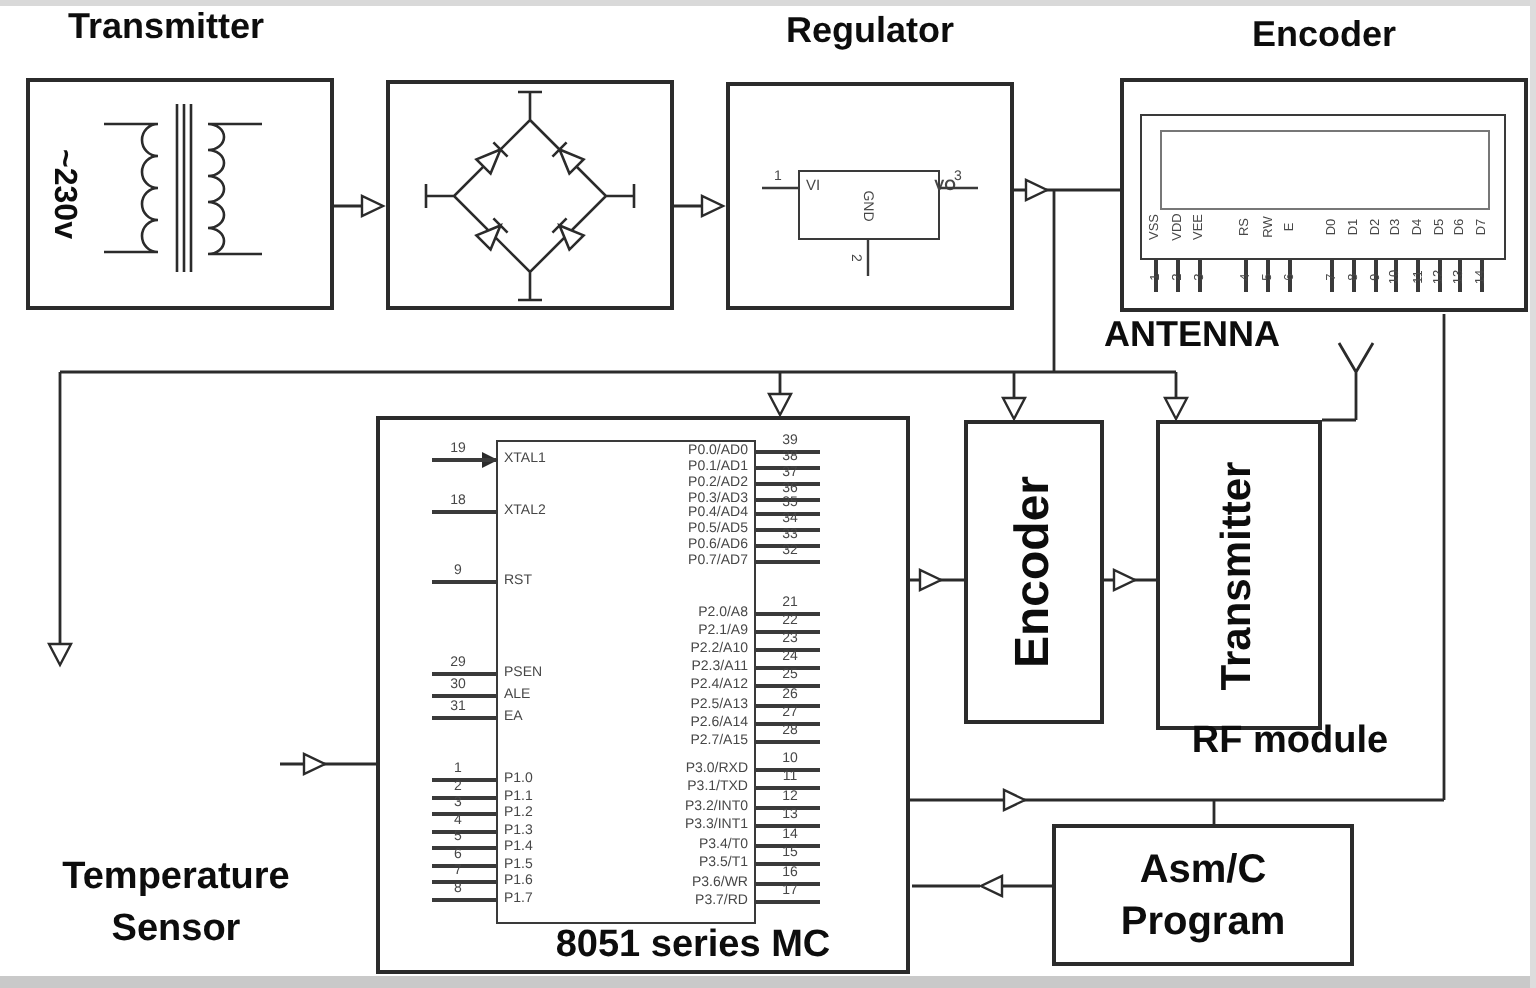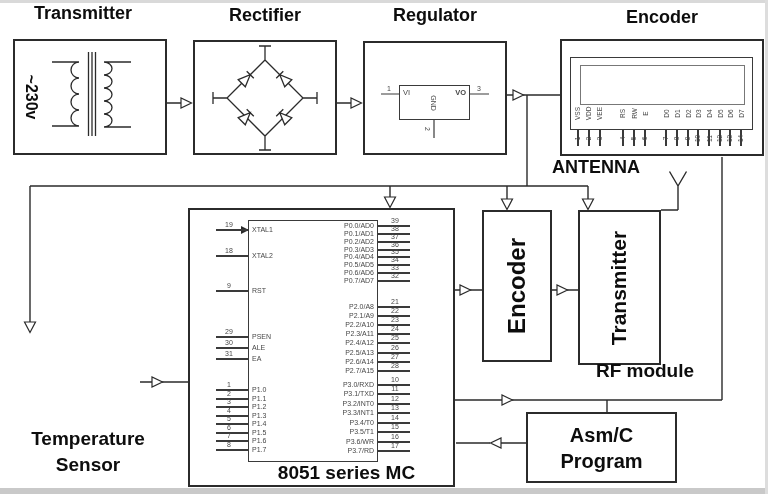--- a/index.html
+++ b/index.html
@@ -29,28 +29,27 @@
 <body>
 
 <div class="canvas">
 
   <div class="title" style="left:8px;top:3px;width:150px;">Transmitter</div>
   <div class="box" style="left:13px;top:39px;width:154px;height:116px;"></div>
   <div class="vwrap" style="left:16px;top:52px;width:30px;height:90px;">
     <span class="rotcw" style="font-weight:bold;font-size:16px;">~230v</span>
   </div>
 
-  <div class="title" style="left:193px;top:5px;width:144px;">Rectifier</div>
   <div class="box" style="left:193px;top:40px;width:144px;height:115px;"></div>
 
   <div class="title" style="left:363px;top:5px;width:144px;">Regulator</div>
   <div class="box" style="left:363px;top:41px;width:144px;height:114px;"></div>
   <div class="box thin" style="left:399px;top:85px;width:71px;height:35px;"></div>
   <div class="small" style="left:403px;top:89px;font-size:7.5px;">VI</div>
-  <div class="small rgt" style="left:448px;top:89px;width:18px;font-size:7.5px;font-weight:bold;">VO</div>
+  <div class="small rgt" style="left:460px;top:89px;width:18px;font-size:7.5px;font-weight:bold;">VO</div>
   <div class="vwrap" style="left:424px;top:88px;width:18px;height:29px;">
     <span class="rotcw small" style="position:static;">GND</span>
   </div>
   <div class="small ctr" style="left:381px;top:85px;width:16px;">1</div>
   <div class="small ctr" style="left:471px;top:85px;width:16px;">3</div>
   <div class="vwrap" style="left:421px;top:122px;width:12px;height:14px;">
     <span class="rotcw small" style="position:static;">2</span>
   </div>
 
   <div class="title" style="left:560px;top:7px;width:204px;">Encoder</div>

